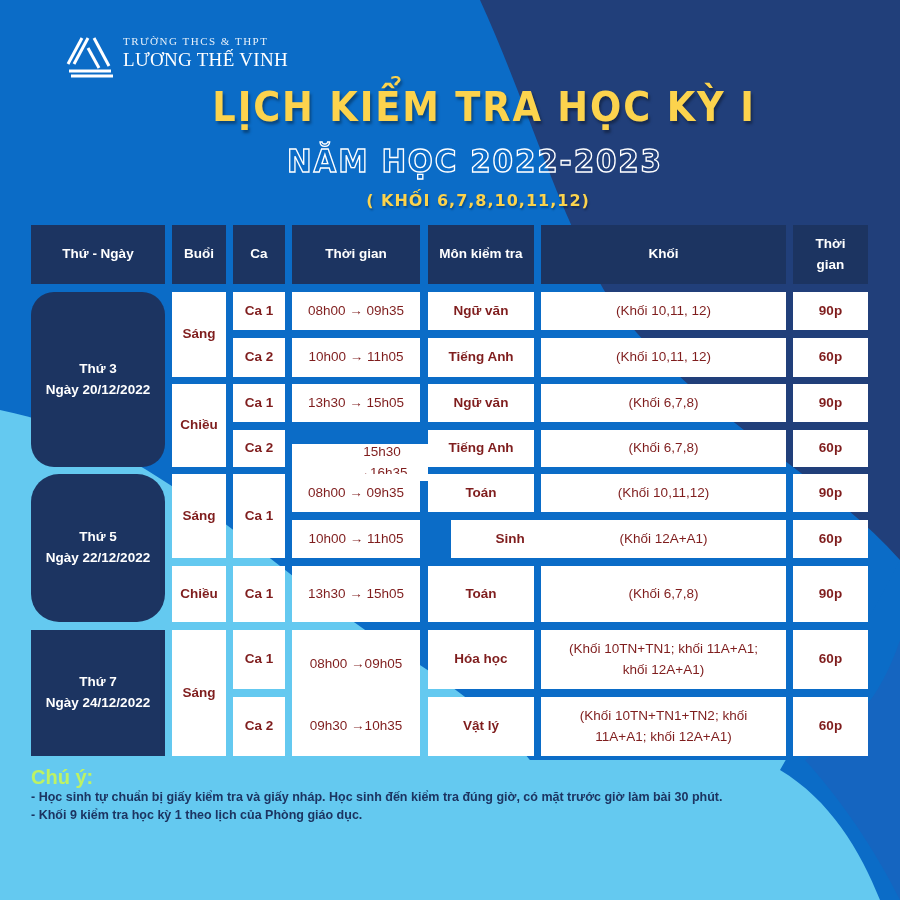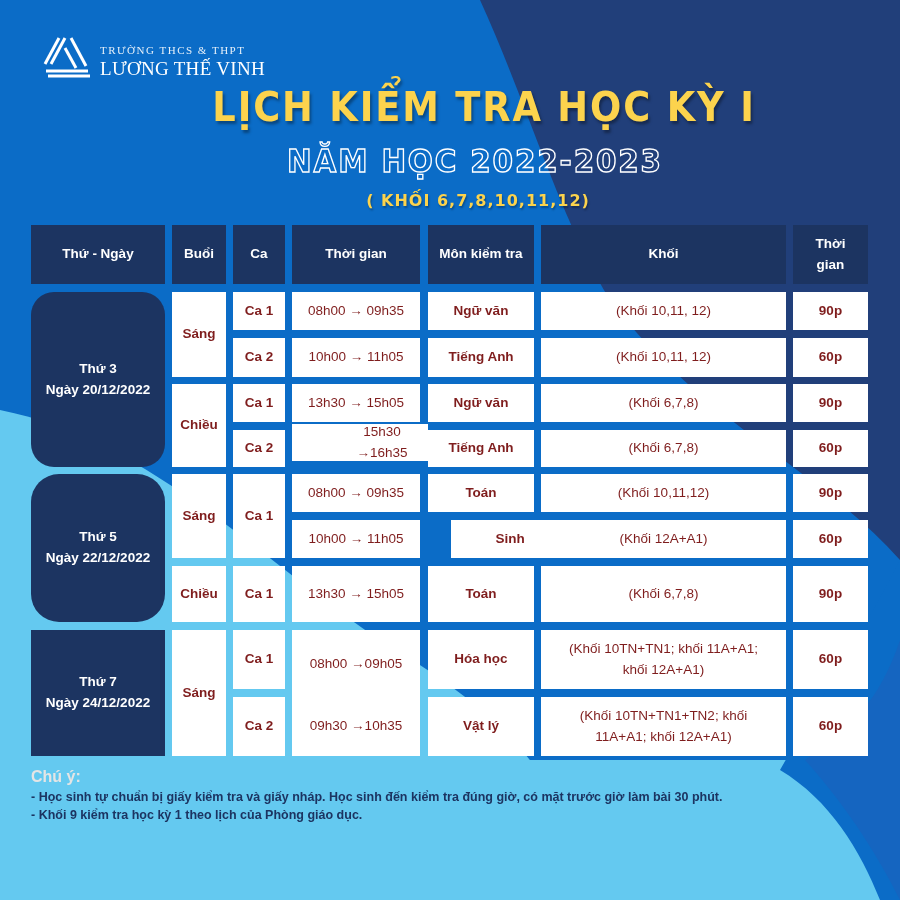--- a/index.html
+++ b/index.html
@@ -6,22 +6,22 @@
     html, body { width: 900px; height: 900px; overflow: hidden; }
     body {
       font-family: "DejaVu Sans", sans-serif;
       position: relative;
       background: #1565c0;
     }
     .bg { position: absolute; inset: 0; overflow: hidden; z-index: 0; }
     .bg svg { width: 900px; height: 900px; display: block; }
 
     .logo {
-      position: absolute; left: 42px; top: 36px;
-      display: flex; align-items: flex-end; gap: 8px; z-index: 2;
+      position: absolute; left: 65px; top: 36px;
+      display: flex; align-items: flex-start; gap: 8px; z-index: 2;
     }
     .logo svg { width: 50px; height: 42px; }
     .logo-text { color: #fff; font-family: "Liberation Serif", "DejaVu Serif", serif; line-height: 1; }
     .logo-line1 { font-size: 11px; letter-spacing: 1.5px; opacity: .9; }
     .logo-line2 { font-size: 19px; margin-top: 3px; letter-spacing: .3px; }
 
     .title {
       position: absolute; top: 84px; left: 0; width: 900px; text-align: center;
       font-family: "DejaVu Sans", sans-serif; font-weight: bold;
       font-size: 40px; color: #fcd34d; letter-spacing: 2px; z-index: 2;
@@ -50,21 +50,21 @@
     }
     .hdr { background: #1c3461; color: #fff; }
     .day { background: #1c3461; color: #fff; }
     .wht { background: #fff; color: #7f1d1d; }
 
     .notes {
       position: absolute; left: 31px; top: 768px; z-index: 2;
       font-family: "Liberation Sans", sans-serif; font-weight: bold; color: #1c3461;
       font-size: 12.5px; line-height: 18px; width: 760px;
     }
-    .notes-title { color: #e5e5e5; font-size: 16px; margin-bottom: 2px; }
+    .notes-title { color: #bef264; font-size: 20px; margin-bottom: 2px; }
   </style>
 </head>
 <body>
 
 <div class="bg">
   <svg viewBox="0 0 900 900">
     <rect x="0" y="0" width="900" height="900" fill="#0b6cc7"></rect>
 
     <path d="M480 0 L900 0 L900 560 C820 470 700 420 610 300 C560 220 530 110 480 0 Z" fill="#213f7a"></path>
 
@@ -126,21 +126,21 @@
   <div class="cell wht" style="left:510px;top:113px;width:245px;height:39px;font-weight:normal;">(Khối 10,11, 12)</div>
   <div class="cell wht" style="left:762px;top:113px;width:75px;height:39px;">60p</div>
 
   <div class="cell wht" style="left:202px;top:159px;width:52px;height:38px;">Ca 1</div>
   <div class="cell wht" style="left:261px;top:159px;width:128px;height:38px;font-weight:normal;">13h30 → 15h05</div>
   <div class="cell wht" style="left:397px;top:159px;width:106px;height:38px;">Ngữ văn</div>
   <div class="cell wht" style="left:510px;top:159px;width:245px;height:38px;font-weight:normal;">(Khối 6,7,8)</div>
   <div class="cell wht" style="left:762px;top:159px;width:75px;height:38px;">90p</div>
 
   <div class="cell wht" style="left:202px;top:205px;width:52px;height:37px;">Ca 2</div>
-  <div class="cell wht" style="left:261px;top:199px;width:136px;height:37px;font-weight:normal;padding-left:48px;">15h30 →16h35</div>
+  <div class="cell wht" style="left:261px;top:219px;width:136px;height:37px;font-weight:normal;padding-left:48px;">15h30 →16h35</div>
   <div class="cell wht" style="left:397px;top:205px;width:106px;height:37px;">Tiếng Anh</div>
   <div class="cell wht" style="left:510px;top:205px;width:245px;height:37px;font-weight:normal;">(Khối 6,7,8)</div>
   <div class="cell wht" style="left:762px;top:205px;width:75px;height:37px;">60p</div>
 
   <div class="cell day" style="left:0;top:249px;width:134px;height:148px;flex-direction:column;border-radius:28px;">
     <span>Thứ 5</span>
     <span>Ngày 22/12/2022</span>
   </div>
   <div class="cell wht" style="left:141px;top:249px;width:54px;height:84px;">Sáng</div>
   <div class="cell wht" style="left:202px;top:249px;width:52px;height:84px;">Ca 1</div>

